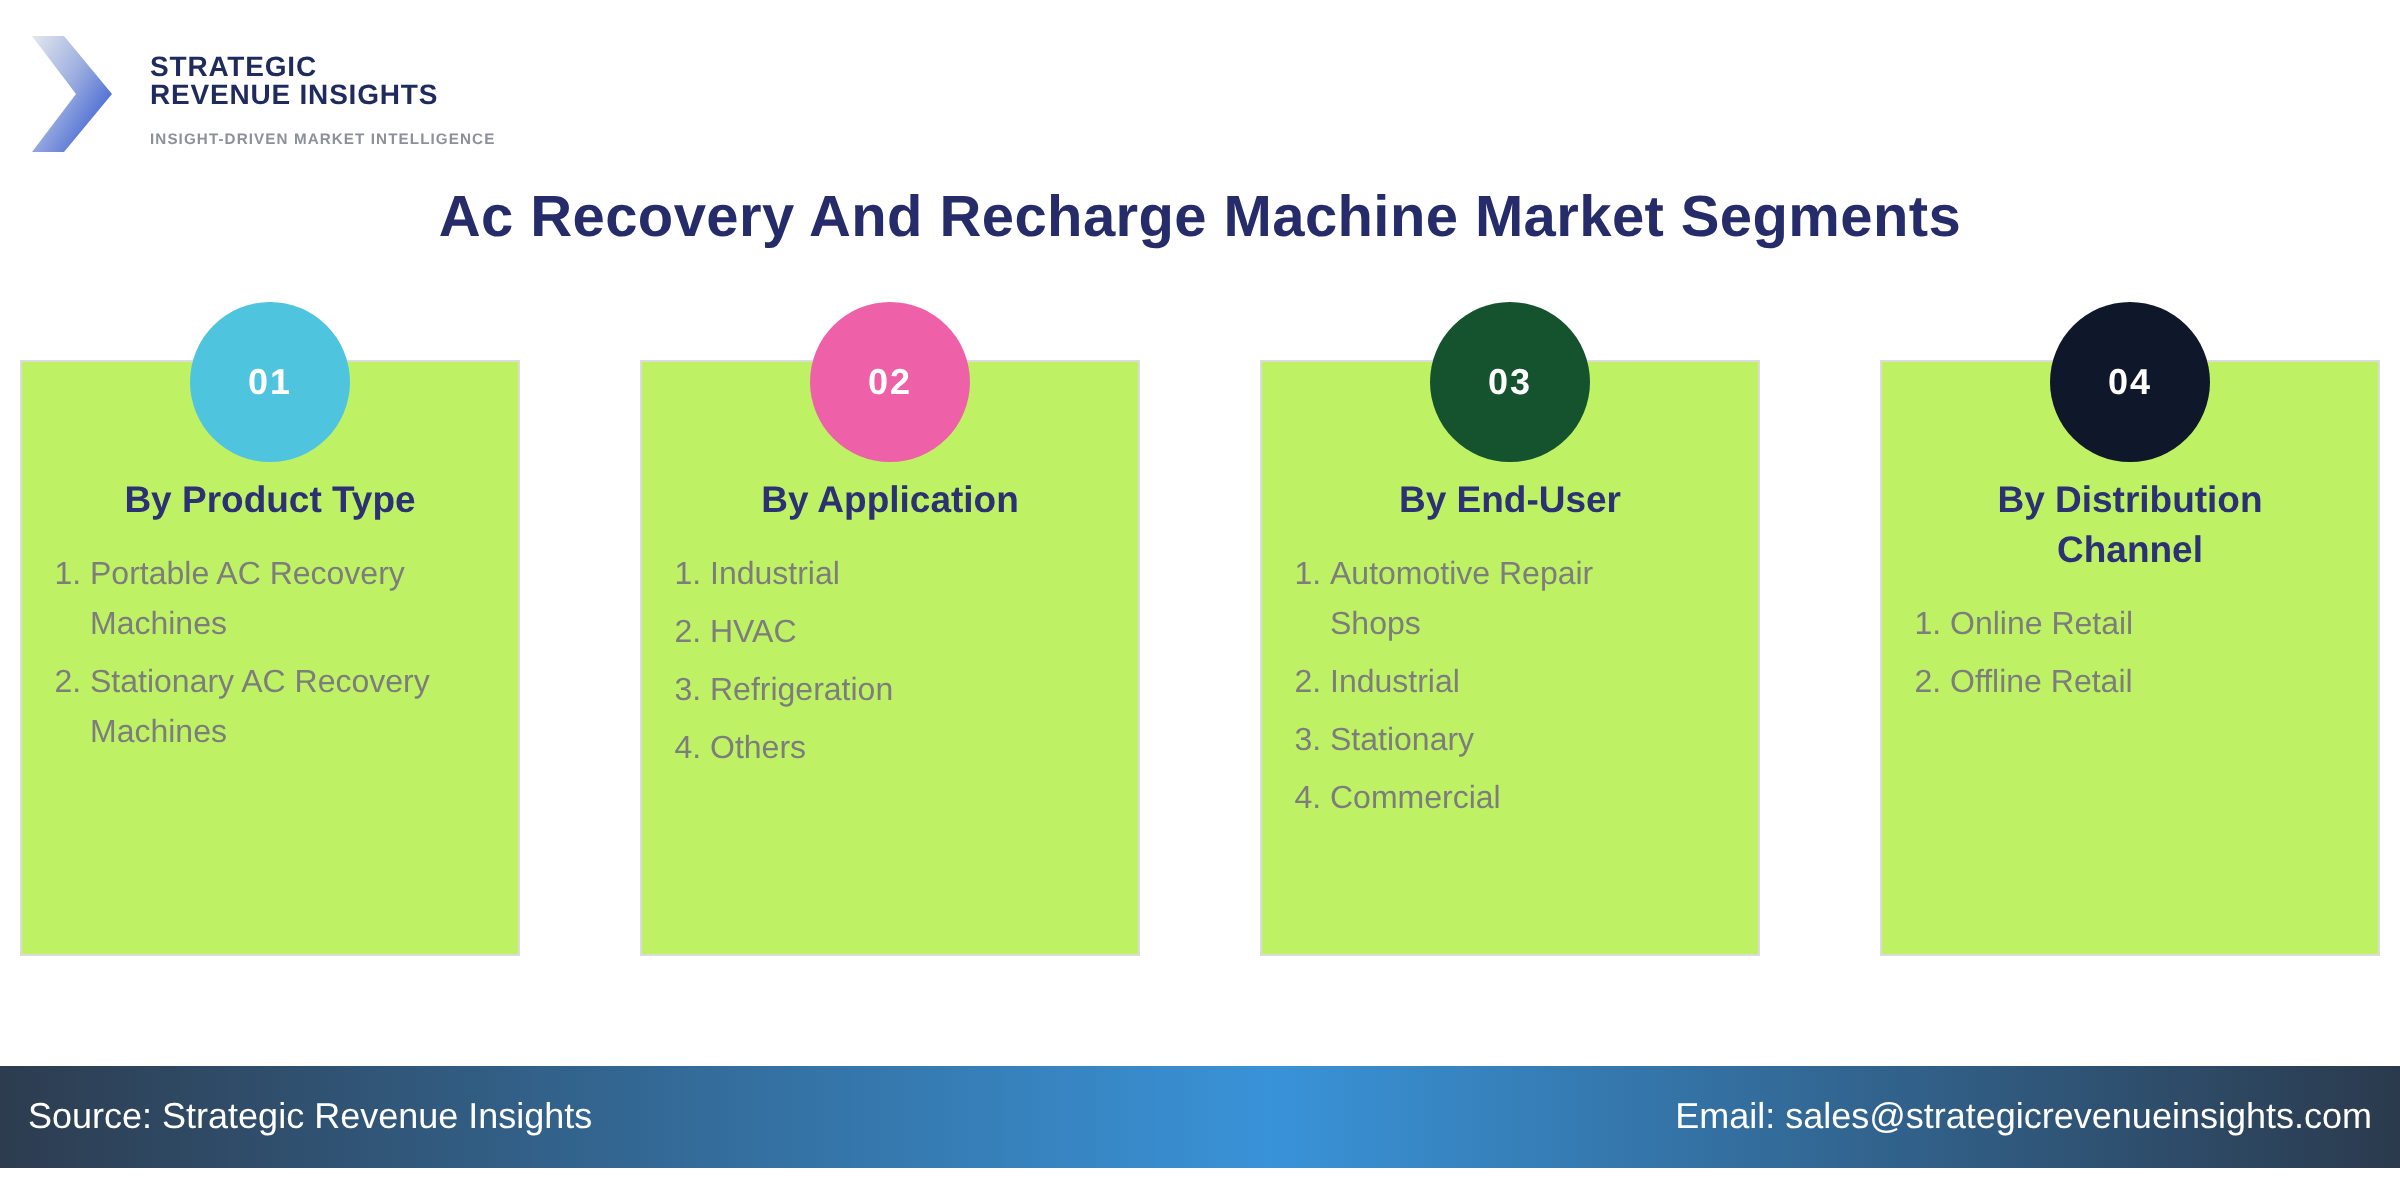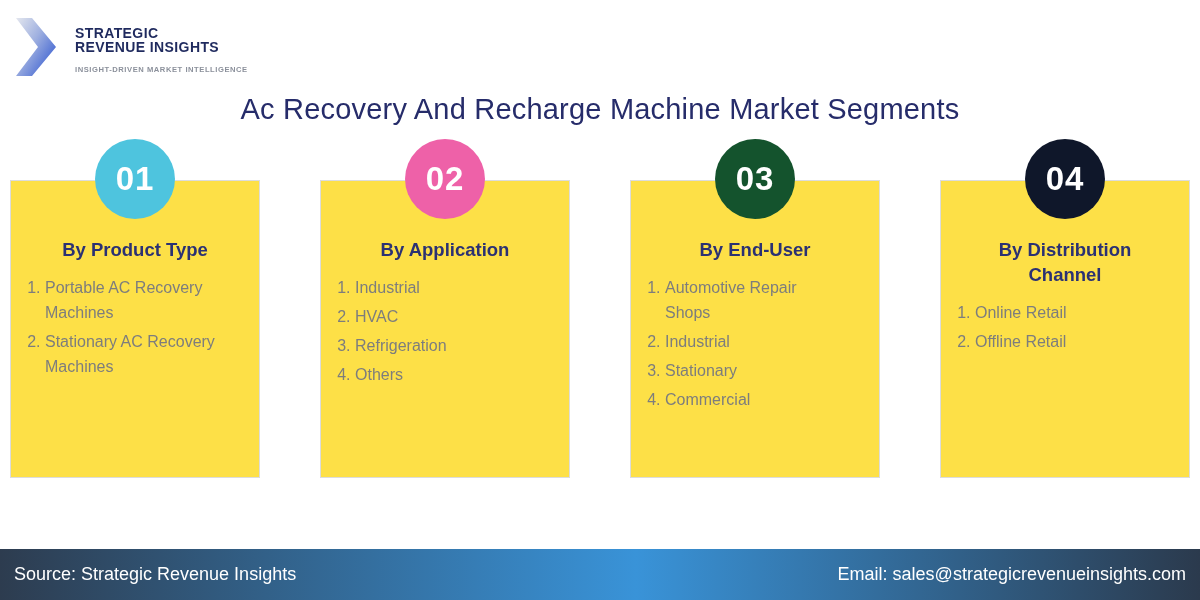--- a/index.html
+++ b/index.html
@@ -9,47 +9,47 @@
   }
   
   .logo{position:absolute;top:18px;left:16px;display:flex;align-items:flex-start;gap:19px;}
   .logo-chevron{width:40px;height:58px;display:block;}
   .logo-textblock{padding-top:8px;}
   .logo-name{font-size:14px;font-weight:800;color:#1f2a5e;letter-spacing:0.4px;line-height:1.02;}
   .logo-tagline{margin-top:10px;font-size:7.6px;font-weight:700;color:#8b909b;letter-spacing:0.55px;}
   
   .title{
     position:absolute;top:93px;left:0;width:1200px;margin:0;text-align:center;
-    font-size:29px;font-weight:400;color:#262c6a;letter-spacing:0.2px;
+    font-size:29px;font-weight:700;color:#262c6a;letter-spacing:0.2px;
   }
   
   .cards{position:absolute;top:139px;left:10px;width:1180px;display:flex;gap:60px;}
   .card{position:relative;width:250px;flex:0 0 250px;}
   .card-box{
-    box-sizing:border-box;margin-top:41px;height:298px;background:#fde047;
+    box-sizing:border-box;margin-top:41px;height:298px;background:#bef264;
     border:1px solid #dcdcdc;padding-top:56px;
   }
   .circle{
-    position:absolute;top:0;left:50%;transform:translateX(-50%);
+    position:absolute;top:12px;left:50%;transform:translateX(-50%);
     width:80px;height:80px;border-radius:50%;
     display:flex;align-items:center;justify-content:center;
-    color:#ffffff;font-size:33px;font-weight:700;letter-spacing:1px;z-index:2;text-align:right;
+    color:#ffffff;font-size:18px;font-weight:700;letter-spacing:1px;z-index:2;text-align:right;
   }
   .card-heading{
     margin:0;padding:0 20px;text-align:center;
     font-size:18.5px;line-height:25px;font-weight:700;color:#2b3173;
   }
   .card-list{
     margin:13px 0 0;padding:0 36px 0 30px;
     font-size:16px;line-height:25px;color:#7d7d7d;
   }
   .card-list li{margin:4px;}
   
   .footer{
-    position:absolute;left:0;bottom:0;width:1200px;height:51px;box-sizing:border-box;
+    position:absolute;left:0;bottom:16px;width:1200px;height:51px;box-sizing:border-box;
     background:linear-gradient(90deg,#2d3c4f 0%,#3993d8 53%,#2b3a4d 100%);
     display:flex;align-items:center;justify-content:space-between;
     padding:0 14px;color:#ffffff;font-size:18px;
   }
 </style>
 </head>
 <body>
 
 <div class="page">
 

